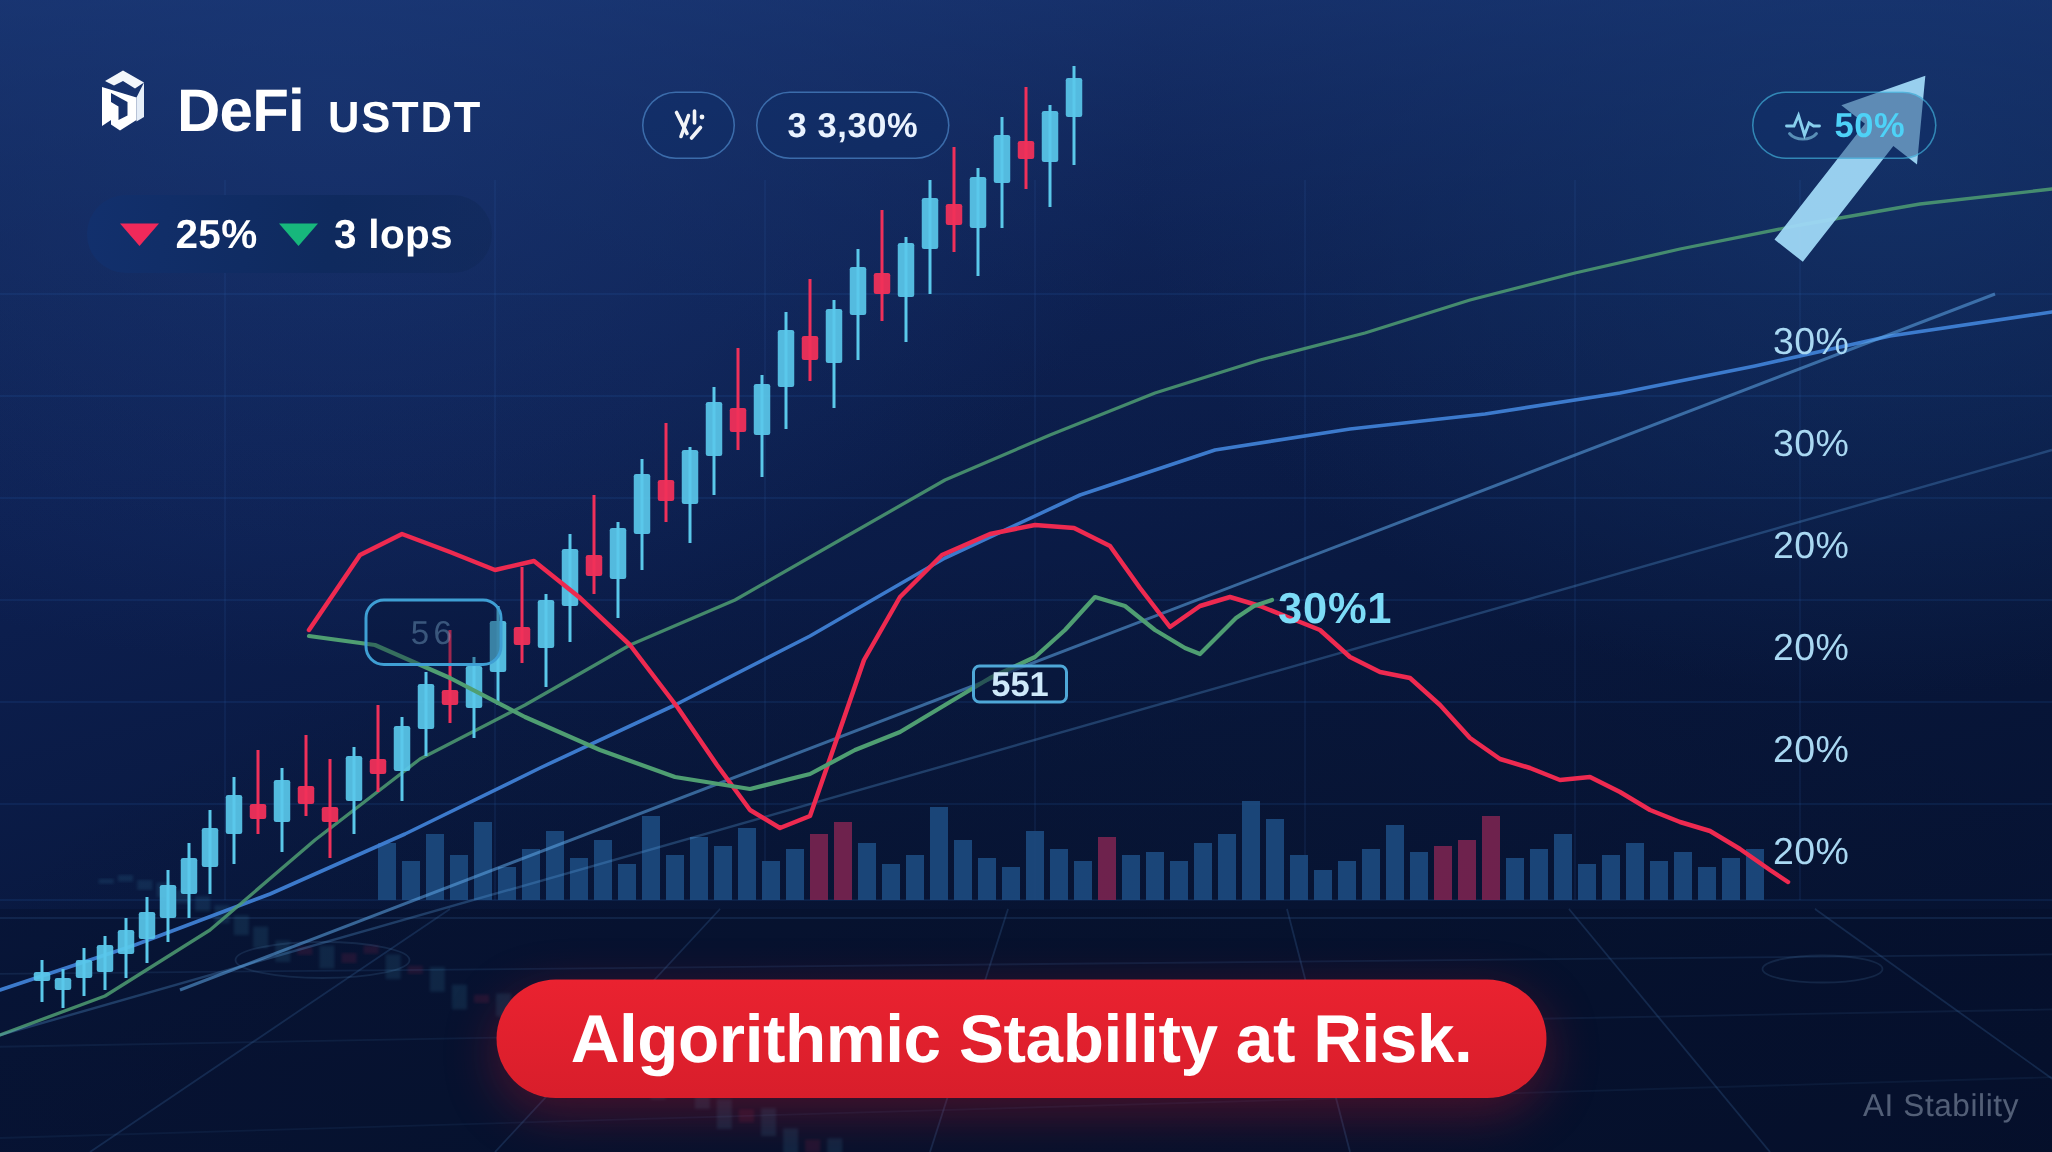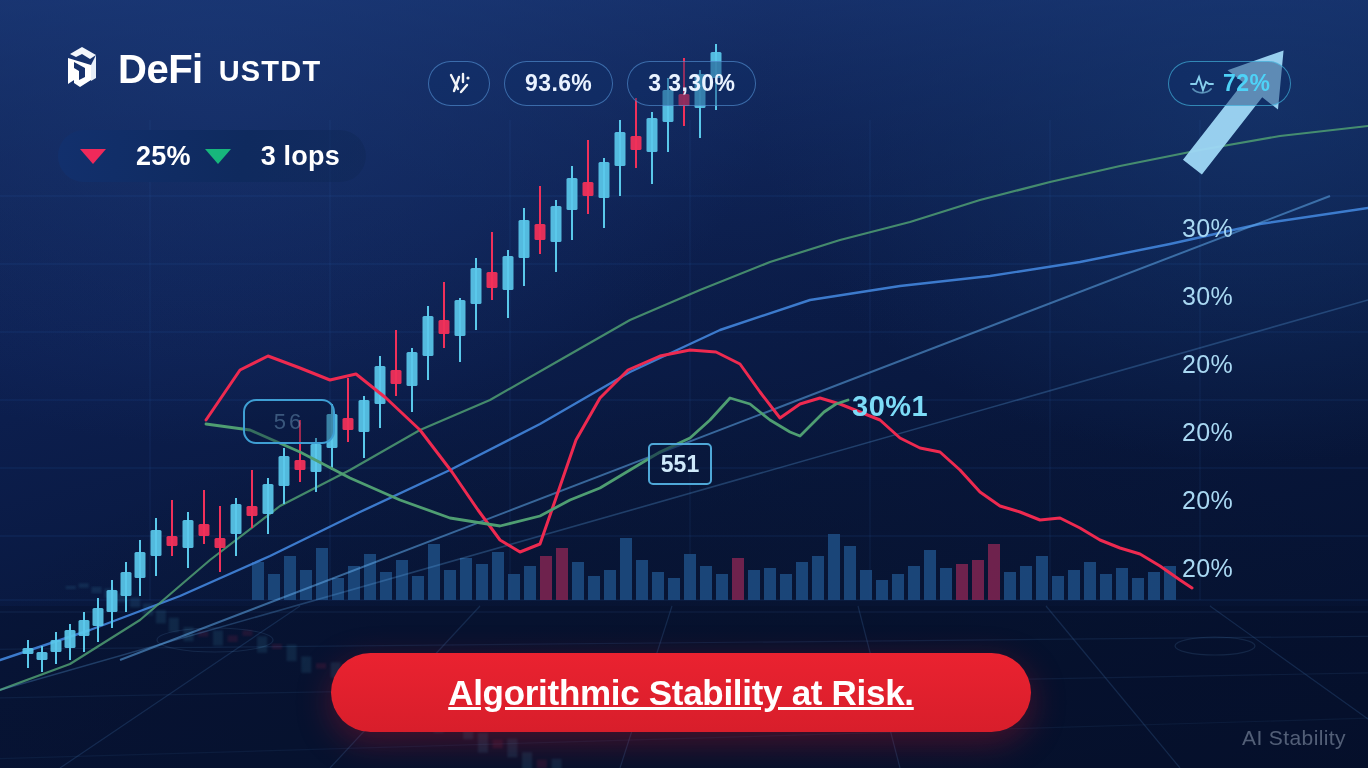--- a/index.html
+++ b/index.html
@@ -16,21 +16,21 @@
     background:
       radial-gradient(ellipse 900px 620px at 16% 8%, #17326e 0%, rgba(18,42,96,0) 62%),
       radial-gradient(ellipse 760px 540px at 92% 14%, #123065 0%, rgba(15,36,84,0) 66%),
       radial-gradient(ellipse 1100px 520px at 52% 96%, #07132f 0%, rgba(7,19,47,0) 70%),
       linear-gradient(165deg, #14295e 0%, #0d2052 30%, #08173c 62%, #05102c 100%);
   }
   svg.layer { position:absolute; left:0; top:0; width:1368px; height:768px; display:block; }
 
   
   .hdr { position:absolute; left:0; top:0; width:1368px; height:120px; z-index:40; }
-  .brand { position:absolute; left:58px; top:44px; display:flex; align-items:center; gap:16px; }
+  .brand { position:absolute; left:58px; top:44px; display:flex; align-items:flex-end; gap:16px; }
   .logo-mark { width:44px; height:50px; display:block; }
   .brand-name {
     color:#ffffff; font-size:40px; font-weight:bold; letter-spacing:-0.5px; line-height:1;
   }
   .ticker {
     color:#ffffff; font-size:29px; font-weight:bold; letter-spacing:1.2px; line-height:1;
     margin-top:5px;
   }
 
   .pills { position:absolute; left:428px; top:61px; display:flex; align-items:center; gap:14px; }
@@ -50,37 +50,37 @@
 
   .chips {
     position:absolute; left:58px; top:130px; height:52px; border-radius:26px;
     background:linear-gradient(100deg,#12306d 0%, #0f2a5e 60%, rgba(13,36,78,0.3) 100%);
     display:flex; align-items:center; gap:14px; padding:0 26px 0 22px;
   }
   .chip { display:flex; align-items:center; gap:11px; }
   .tri { width:0; height:0; border-left:13px solid transparent; border-right:13px solid transparent; }
   .tri.down-red { border-top:15px solid #f0295a; }
   .tri.down-green { border-top:15px solid #17b77c; }
-  .chip-txt { color:#ffffff; font-size:27px; font-weight:bold; letter-spacing:0.2px;margin-left:19px; }
+  .chip-txt { color:#ffffff; font-size:27px; font-weight:bold; letter-spacing:0.2px; }
 
   
   .axis { position:absolute; right:0; top:0; width:170px; height:592px; z-index:30; pointer-events:none;}
   .axis-lbl {
     position:absolute; right:96px; color:#a9d8f2; font-size:25px; font-weight:normal;
     letter-spacing:0.3px; text-align:left; width:90px;
   }
 
   
   .ann-30 {
     position:absolute; left:852px; top:390px; z-index:32;
     color:#7ddcf7; font-size:29px; font-weight:bold; letter-spacing:0.5px;
   }
   .box-551 {
     position:absolute; left:648px; top:443px; z-index:32;
-    width:64px; height:42px; border:2px solid #4fa8d8; border-radius:5px;
+    width:64px; height:26px; border:2px solid #4fa8d8; border-radius:5px;
     background:rgba(10,26,62,0.55);
     display:flex; align-items:center; justify-content:center;
     color:#cfe9fa; font-size:23px; font-weight:bold;
   }
   .bubble-56 {
     position:absolute; left:243px; top:399px; z-index:32;
     width:92px; height:45px; border:2px solid #3f9fd4; border-radius:13px;
     background:rgba(9,24,58,0.35);
     display:flex; align-items:center; justify-content:center;
     color:rgba(150,200,230,0.35); font-size:22px; font-weight:normal; letter-spacing:3px;
@@ -88,21 +88,21 @@
 
   
   .banner {
     position:absolute; left:331px; top:653px; width:700px; height:79px; z-index:45;
     background:linear-gradient(180deg,#ea2230 0%, #d81e2b 100%);
     border-radius:40px;
     display:flex; align-items:center; justify-content:center;
     box-shadow:0 10px 34px rgba(200,20,40,0.35);
   }
   .banner-txt {
-    color:#ffffff; font-size:35px; font-weight:bold; letter-spacing:-0.3px;text-decoration:underline;
+    color:#ffffff; font-size:45px; font-weight:bold; letter-spacing:-0.3px;
   }
   .wm {
     position:absolute; right:22px; bottom:18px; z-index:46;
     color:rgba(190,205,225,0.42); font-size:21px; letter-spacing:0.4px;
   }
 </style>
 </head>
 <body>
 
 <div id="stage">
@@ -421,39 +421,36 @@
           <g stroke="#ffffff" stroke-width="2.4" stroke-linecap="round">
             <line x1="5" y1="4" x2="12" y2="18"></line>
             <line x1="13" y1="6" x2="8" y2="20"></line>
             <line x1="17" y1="3" x2="17" y2="11"></line>
             <line x1="21" y1="14" x2="15" y2="21"></line>
           </g>
           <circle cx="22" cy="7" r="1.6" fill="#ffffff"></circle>
         </svg>
       </div>
 
-      <div class="pill">
-        <span class="pill-txt">93.6%</span>
-      </div>
 
       <div class="pill">
         <span class="pill-txt">3 3,30%</span>
       </div>
 
 
     </div>
 
     <div class="pill cyan-b pill-50">
       <svg class="pill-ico" viewBox="0 0 26 26">
         <g stroke="#8fd8f5" stroke-width="1.9" stroke-linecap="round" fill="none">
           <path d="M2 13 L7 13 L10 6 L14 19 L17 11 L20 13 L24 13"></path>
           <path d="M4 18 C 8 23, 18 23, 22 18" opacity="0.6"></path>
         </g>
       </svg>
-      <span class="pill-txt cyan">72%</span>
+      <span class="pill-txt cyan">50%</span>
     </div>
 
     <div class="chips">
       <div class="chip">
         <span class="tri down-red"></span>
         <span class="chip-txt">25%</span>
       </div>
       <div class="chip">
         <span class="tri down-green"></span>
         <span class="chip-txt">3 lops</span>

